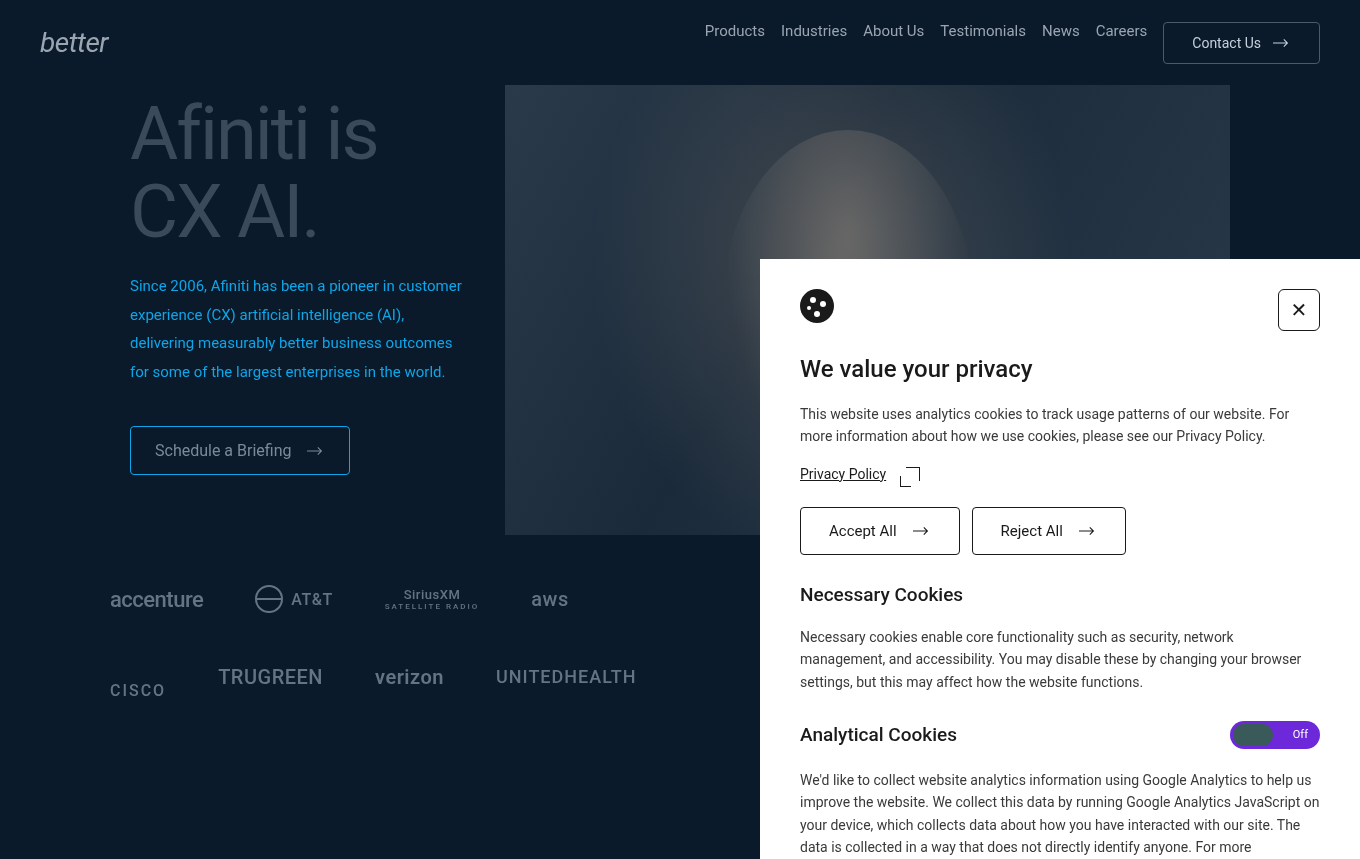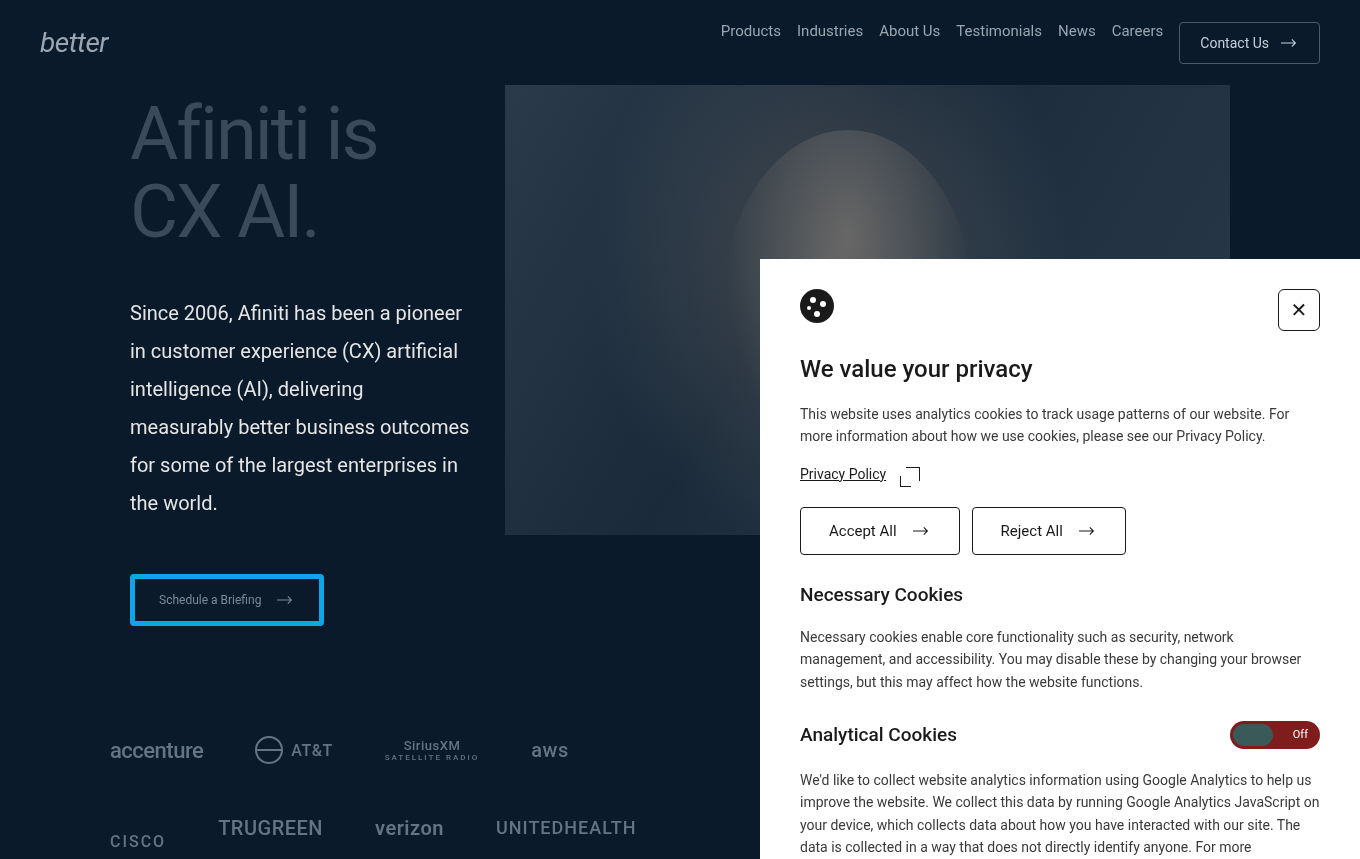--- a/index.html
+++ b/index.html
@@ -41,21 +41,21 @@
     }
     
     .nav-item {
       color: #9aa5b1;
       font-size: 15px;
       cursor: pointer;
     }
     
     .contact-btn {
       border: 1px solid #4a5a6a;
-      padding: 12px 20px;
+      padding: 12px 28px;
       border-radius: 4px;
       display: flex;
       align-items: center;
       gap: 12px;
       color: #c5d0db;
       font-size: 14px;
       cursor: pointer;
     }
     
     
@@ -73,37 +73,37 @@
     
     .hero-title {
       font-size: 74px;
       font-weight: 400;
       line-height: 1.05;
       color: #3a4a5a;
       letter-spacing: -2px;
     }
     
     .hero-desc {
-      margin-top: 44px;
-      color: #e5e5e5;
-      font-size: 20px;
+      margin-top: 22px;
+      color: #0ea5e9;
+      font-size: 15px;
       line-height: 1.9;
       max-width: 340px;
     }
     
     .schedule-btn {
-      border: 5px solid #0ea5e9;
+      border: 1px solid #0ea5e9;
       padding: 14px 24px;
       border-radius: 4px;
       display: inline-flex;
       align-items: center;
       gap: 16px;
       color: #7a8a9a;
-      font-size: 12px;
-      margin-top: 52px;
+      font-size: 16px;
+      margin-top: 40px;
       cursor: pointer;
     }
     
     .hero-image {
       position: absolute;
       left: 505px;
       top: 0;
       width: 725px;
       height: 450px;
       background: linear-gradient(120deg, #2a3a4a 0%, #1a2a3a 40%, #2a3a4a 100%);
@@ -279,21 +279,21 @@
     .analytical-row {
       display: flex;
       justify-content: space-between;
       align-items: center;
       margin-top: 28px;
     }
     
     .toggle {
       width: 90px;
       height: 28px;
-      background: #7f1d1d;
+      background: #6d28d9;
       border-radius: 14px;
       position: relative;
       display: flex;
       align-items: center;
       cursor: pointer;
     }
     
     .toggle-knob {
       width: 40px;
       height: 22px;

